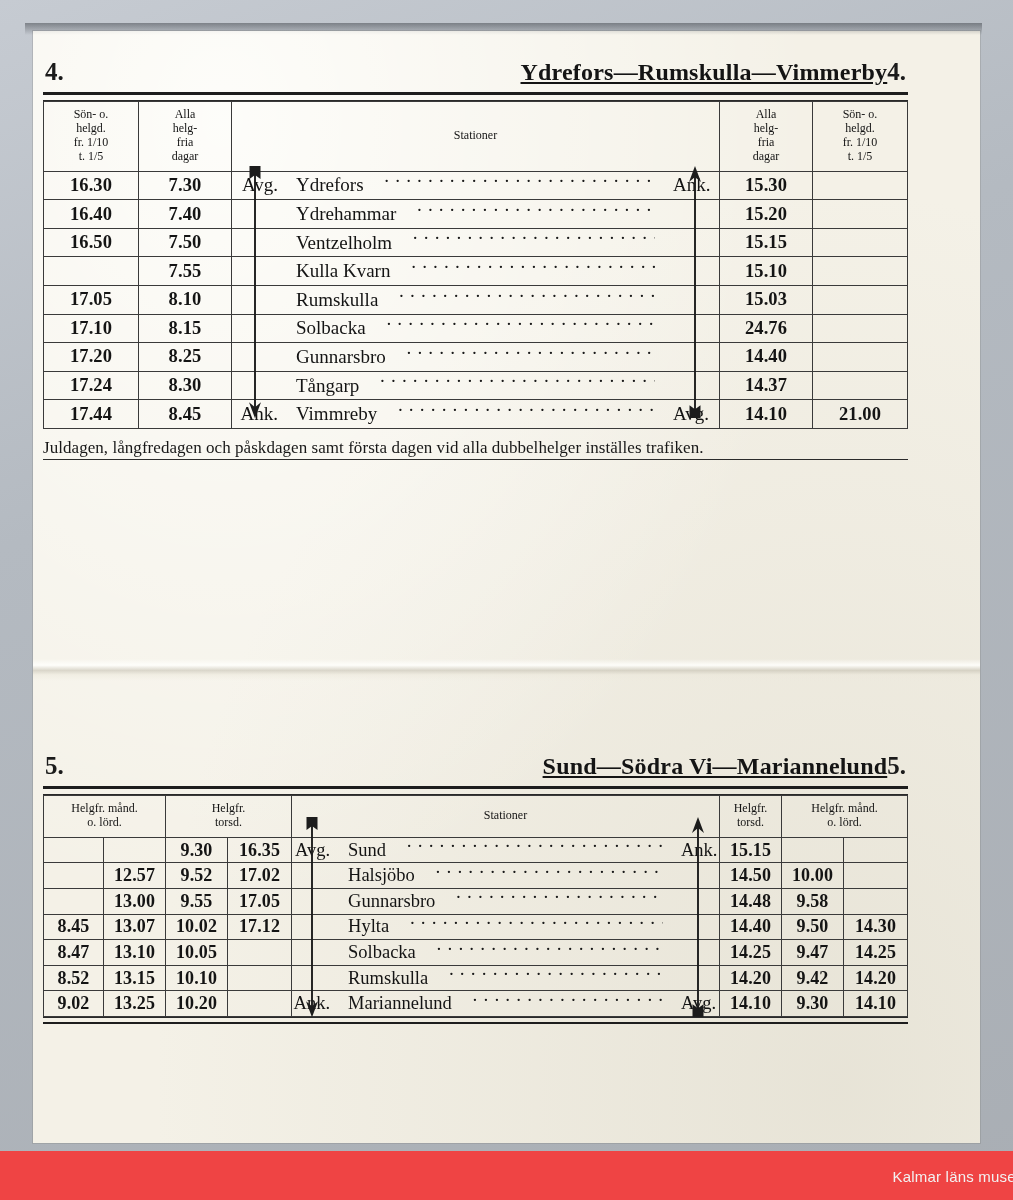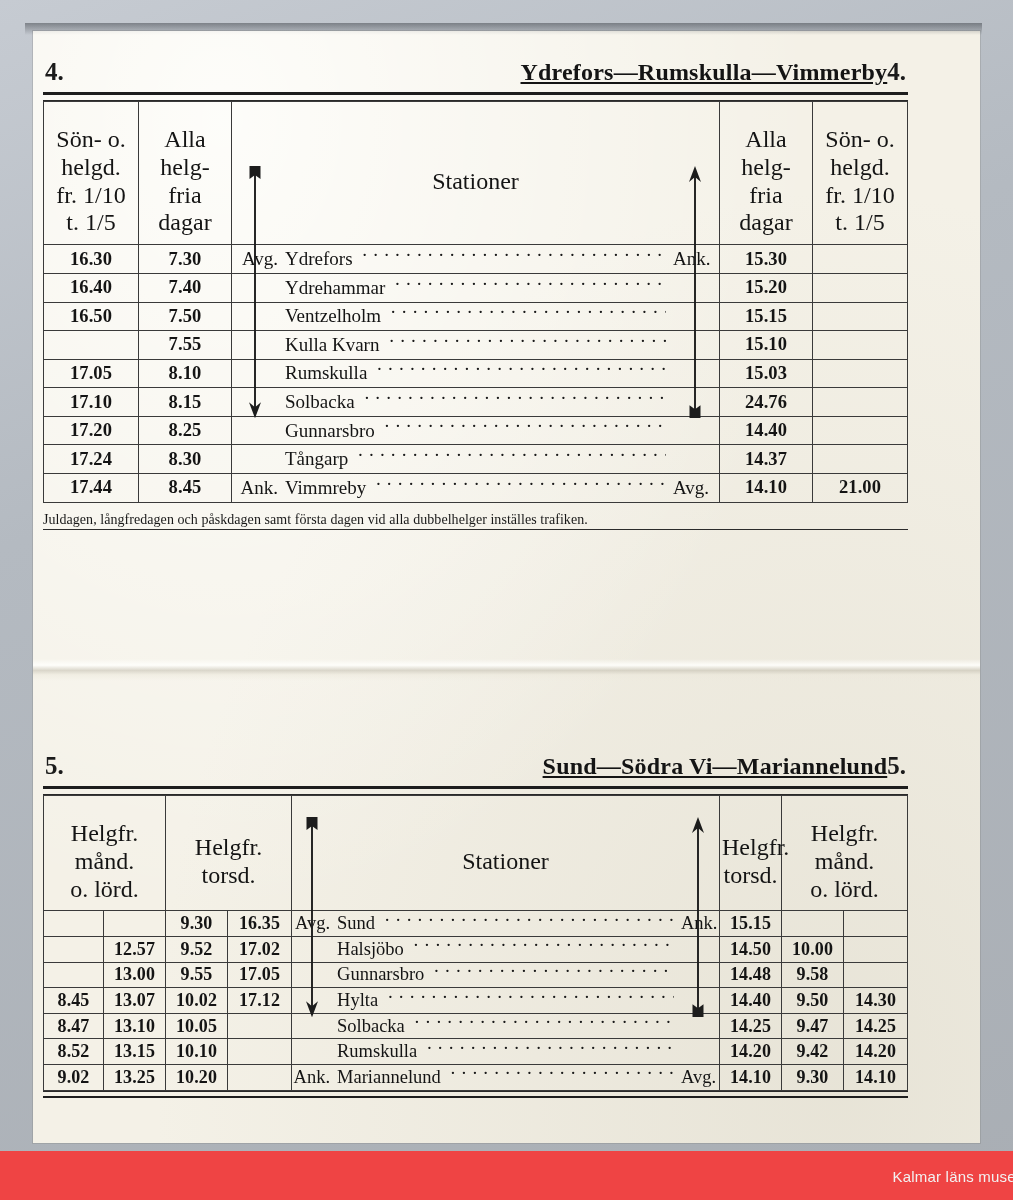--- a/index.html
+++ b/index.html
@@ -138,25 +138,25 @@
     table-layout: fixed;
     color: #141414;
   }
   table.tt td, table.tt th {
     border: 1px solid #3a3a3a;
     padding: 0;
     font-weight: normal;
   }
   table.tt th {
     font-family: "Liberation Serif", serif;
-    font-size: 24px;
+    font-size: 12px;
     line-height: 1.16;
     text-align: center;
     vertical-align: middle;
-    padding: 24px 2px 7px 2px;
+    padding: 6px 2px 7px 2px;
   }
   .hdr-sep-bottom td, .hdr-sep-bottom th { border-bottom: 2px solid #1d1d1d; }
 
   table.tt td.time {
     font-family: "Liberation Serif", serif;
     font-weight: bold;
     font-size: 18.5px;
     text-align: center;
     height: 27.6px;
     letter-spacing: .1px;
@@ -165,21 +165,21 @@
 
   
   td.stn {
     padding: 0 6px;
     height: 27.6px;
   }
   td.stn-2 { height: 24.6px; }
   .stn-inner {
     display: flex;
     align-items: center;
-    gap: 1px;
+    gap: 12px;
     font-family: "Liberation Serif", serif;
     font-size: 19px;
     white-space: nowrap;
     position: relative;
   }
   .stn-2 .stn-inner { font-size: 18.5px; }
   .mark-left {
     width: 52px;
     flex: none;
     text-align: right;
@@ -219,21 +219,21 @@
   
   .arrow-layer {
     position: absolute;
     pointer-events: none;
   }
   .arrow-layer svg { display: block; }
 
   
   .footnote {
     font-family: "Liberation Serif", serif;
-    font-size: 14px;
+    font-size: 17px;
     color: #181818;
     padding-top: 9px;
     letter-spacing: .05px;
     white-space: nowrap;
   }
   .rule-under {
     border-top: 1px solid #2b2b2b;
     height: 0;
     margin-top: 1px;
   }

